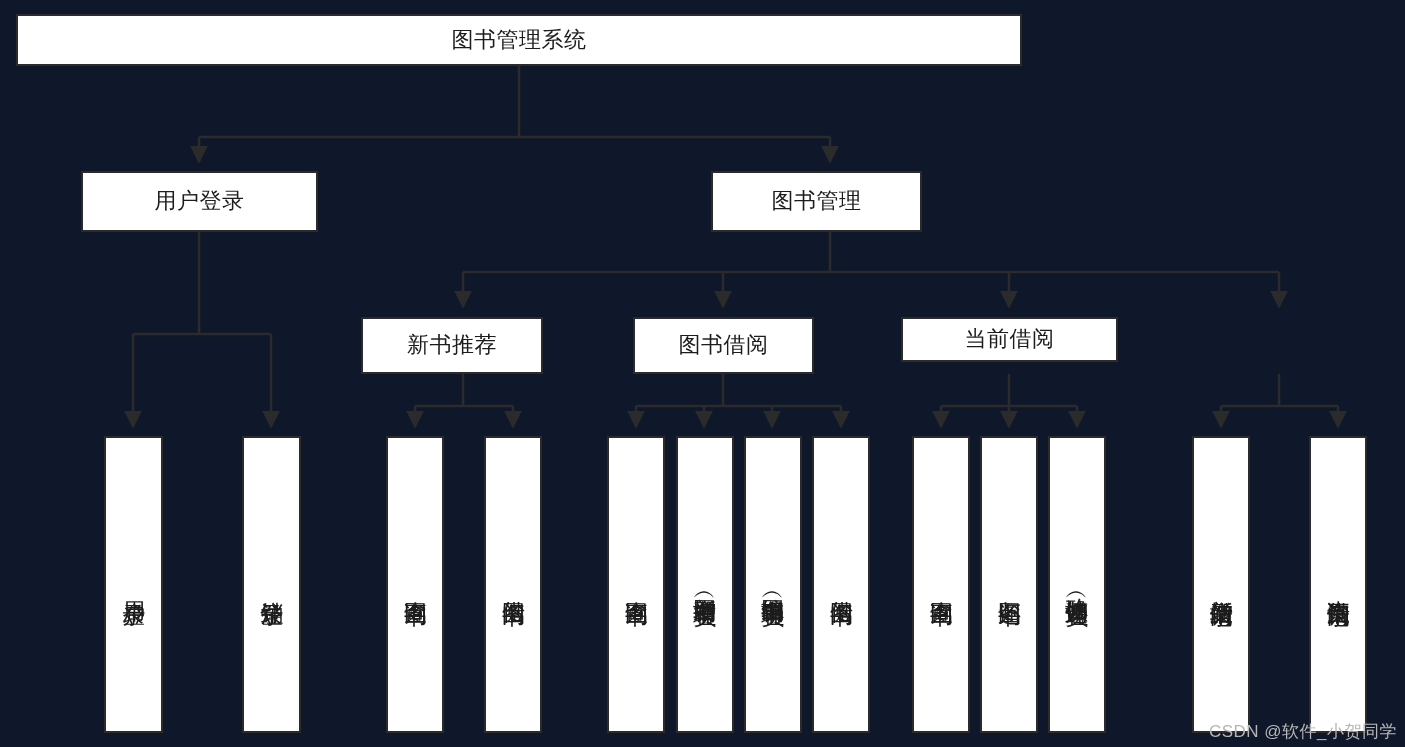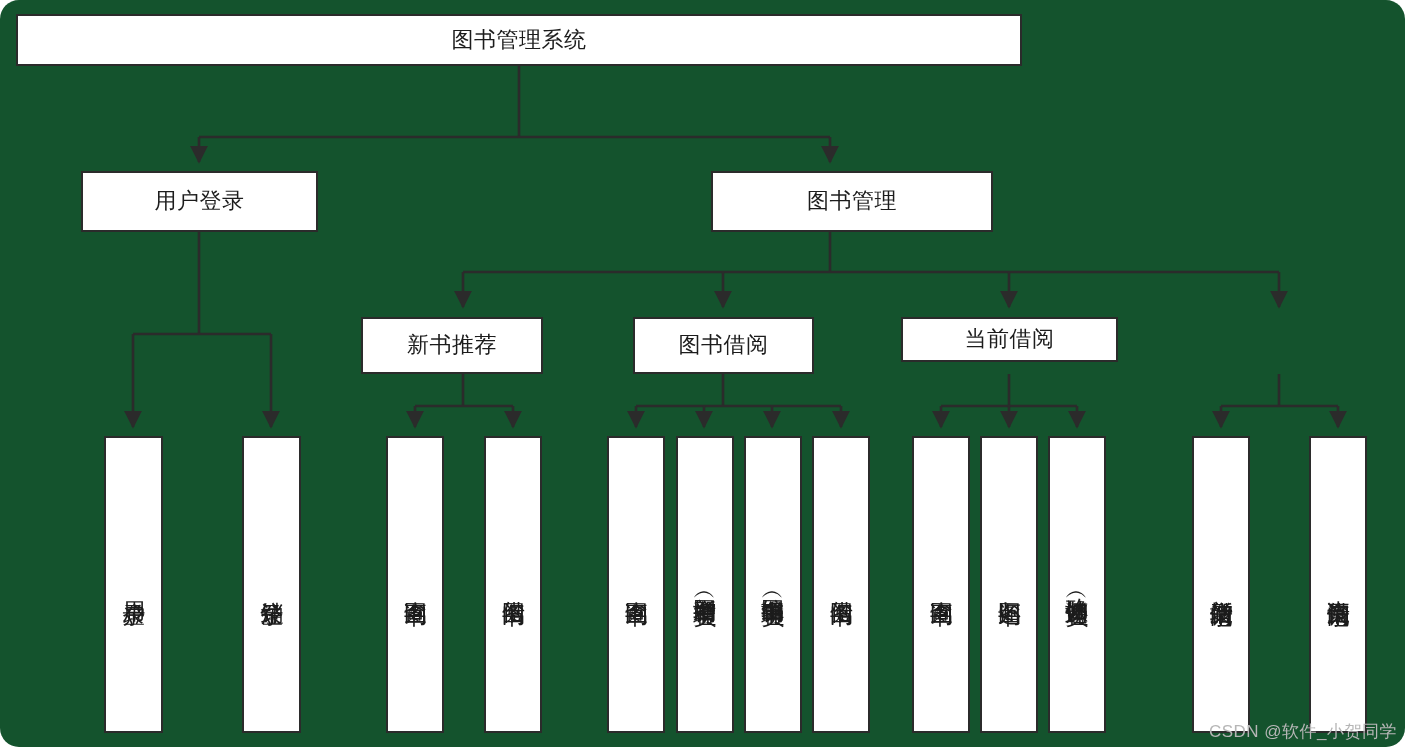--- a/index.html
+++ b/index.html
@@ -11,22 +11,21 @@
     width: 1405px;
     height: 747px;
     font-family: "Liberation Sans", "DejaVu Sans", sans-serif;
     overflow: hidden;
     position: relative;
   }
   #diagram-root {
     position: relative;
     width: 1405px;
     height: 747px;
-    background: #14532d;
-    border-radius: 19px;
+    background: #0f172a;
   }
   svg.connectors {
     position: absolute;
     left: 0;
     top: 0;
     width: 1405px;
     height: 747px;
     pointer-events: none;
   }
   .node {
@@ -131,21 +130,21 @@
   </svg>
 
   <div class="node horizontal" style="left:16px; top:14px; width:1006px; height:52px;">
     <span class="node-label">图书管理系统</span>
   </div>
 
   <div class="node horizontal" style="left:81px; top:171px; width:237px; height:61px;">
     <span class="node-label">用户登录</span>
   </div>
 
-  <div class="node horizontal" style="left:711px; top:171px; width:282px; height:61px;">
+  <div class="node horizontal" style="left:711px; top:171px; width:211px; height:61px;">
     <span class="node-label">图书管理</span>
   </div>
 
   <div class="node horizontal" style="left:361px; top:317px; width:182px; height:57px;">
     <span class="node-label">新书推荐</span>
   </div>
 
   <div class="node horizontal" style="left:633px; top:317px; width:181px; height:57px;">
     <span class="node-label">图书借阅</span>
   </div>

